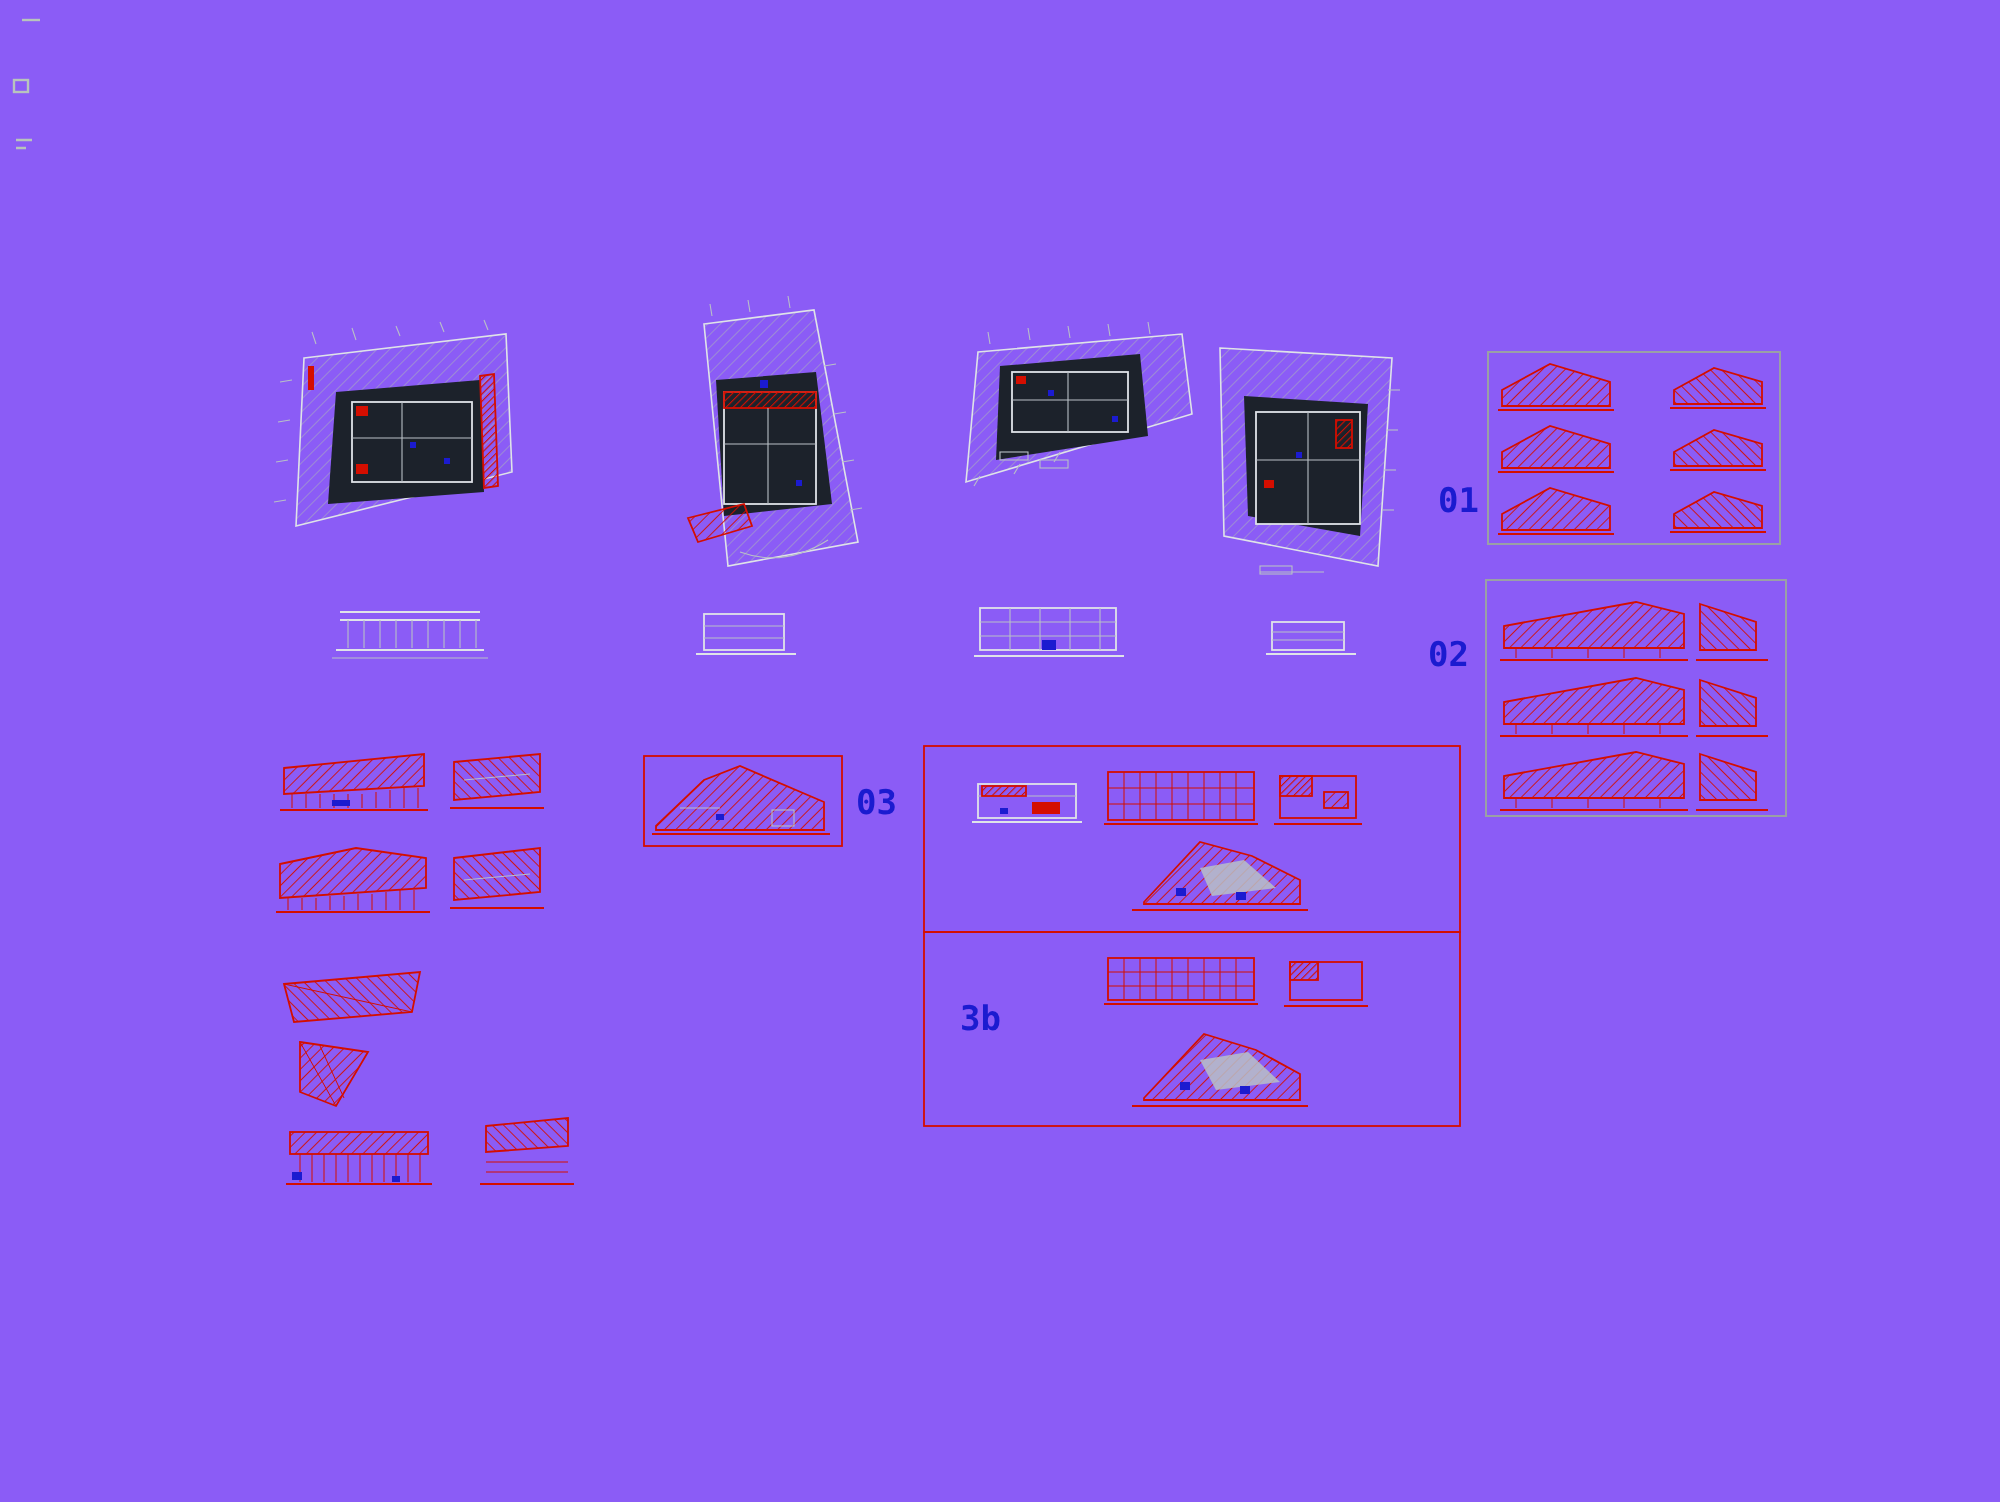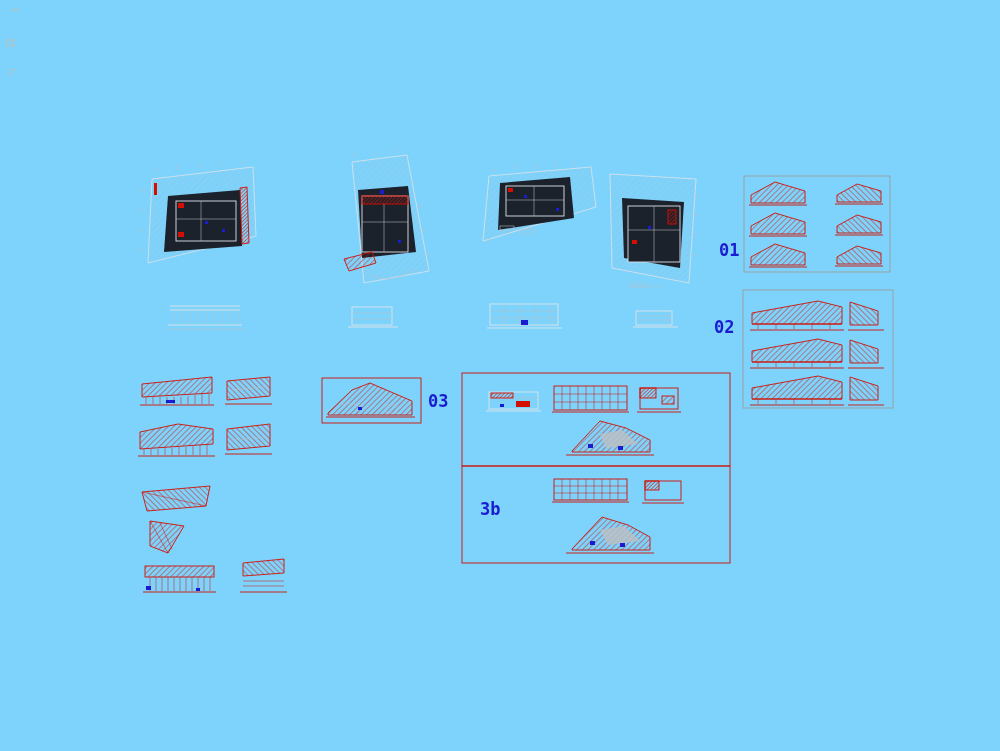--- a/index.html
+++ b/index.html
@@ -1,16 +1,16 @@
 <!DOCTYPE html>
 <html><head>
 <meta charset="utf-8">
 <style>
   html,body{margin:0;padding:0;background:#1c222b;}
-  .canvas{position:relative;width:1000px;height:751px;background:#7dd3fc;overflow:hidden;}
+  .canvas{position:relative;width:1000px;height:751px;background:#8b5cf6;overflow:hidden;}
   svg{display:block}
   
   .w  {stroke:#dfe3e8;stroke-width:0.9;fill:none}
   .wb {stroke:#dfe3e8;stroke-width:0.9;fill:#1c222b}
   .wt {stroke:#b9c0c7;stroke-width:0.55;fill:none}
   .wh {stroke:#dfe3e8;stroke-width:0.8}
   .r  {stroke:#d40e00;stroke-width:0.9;fill:none}
   .rt {stroke:#d40e00;stroke-width:0.5;fill:none}
   .rh {stroke:#d40e00;stroke-width:0.9}
   .rf {fill:#d40e00}

